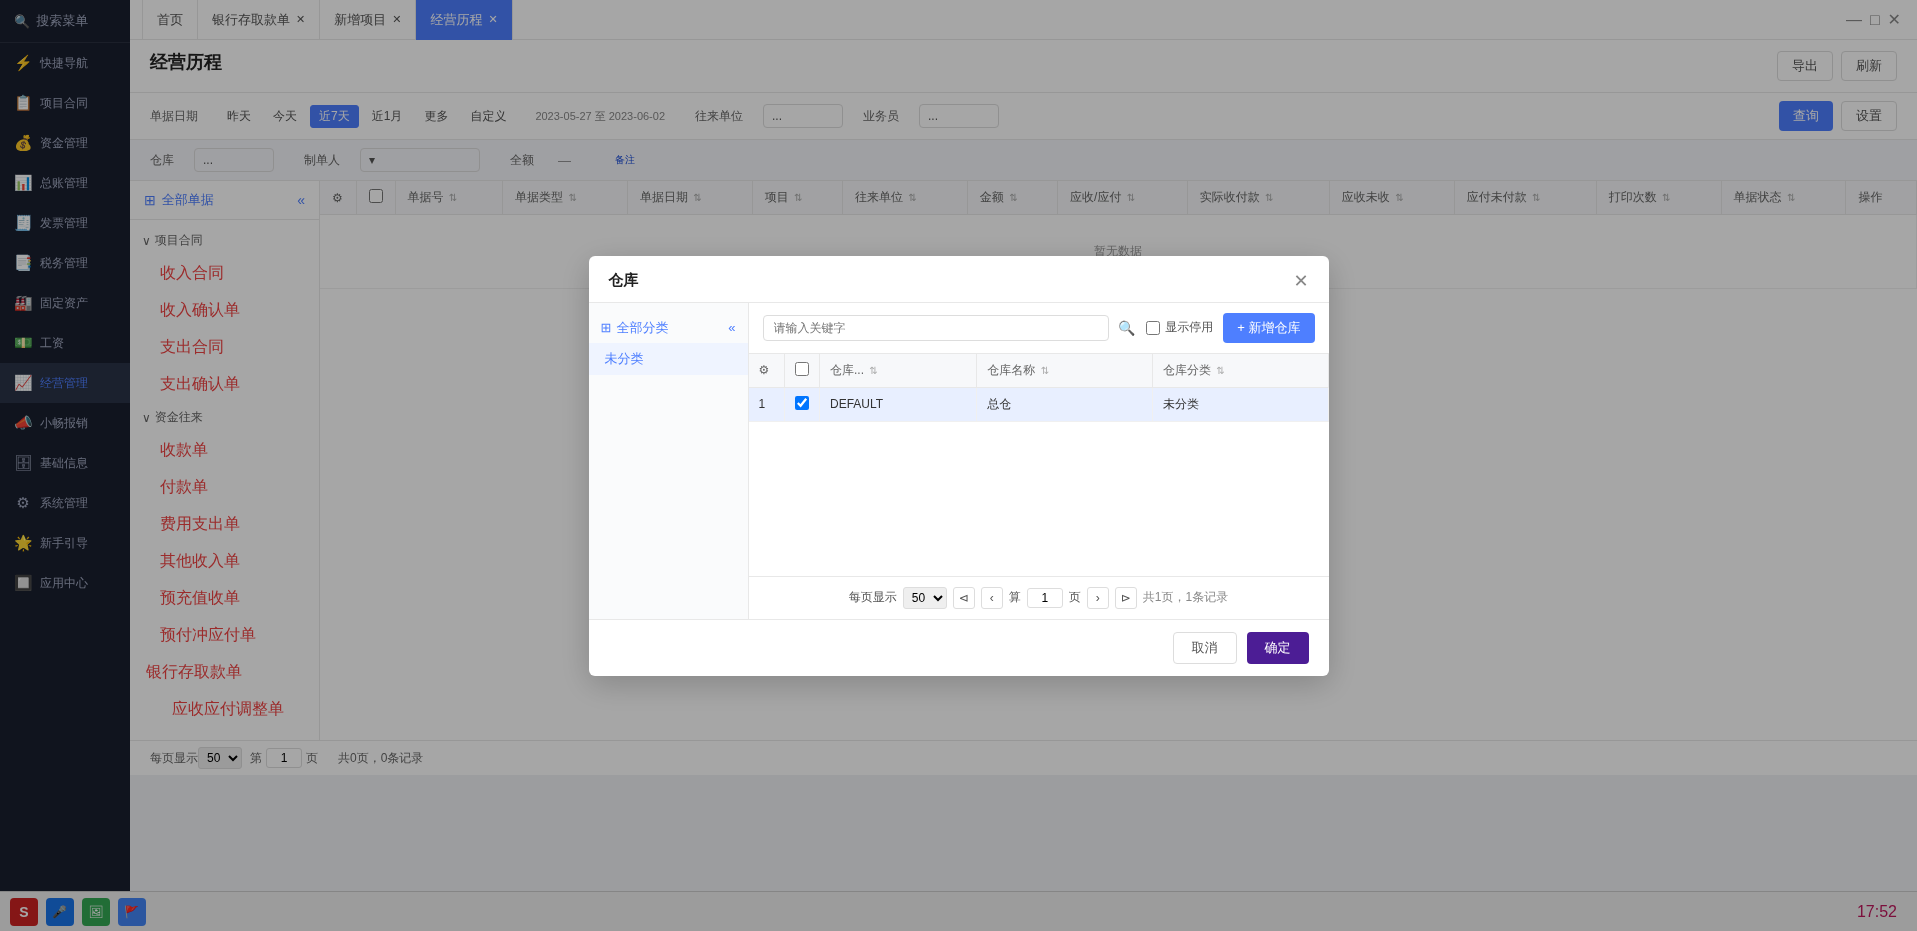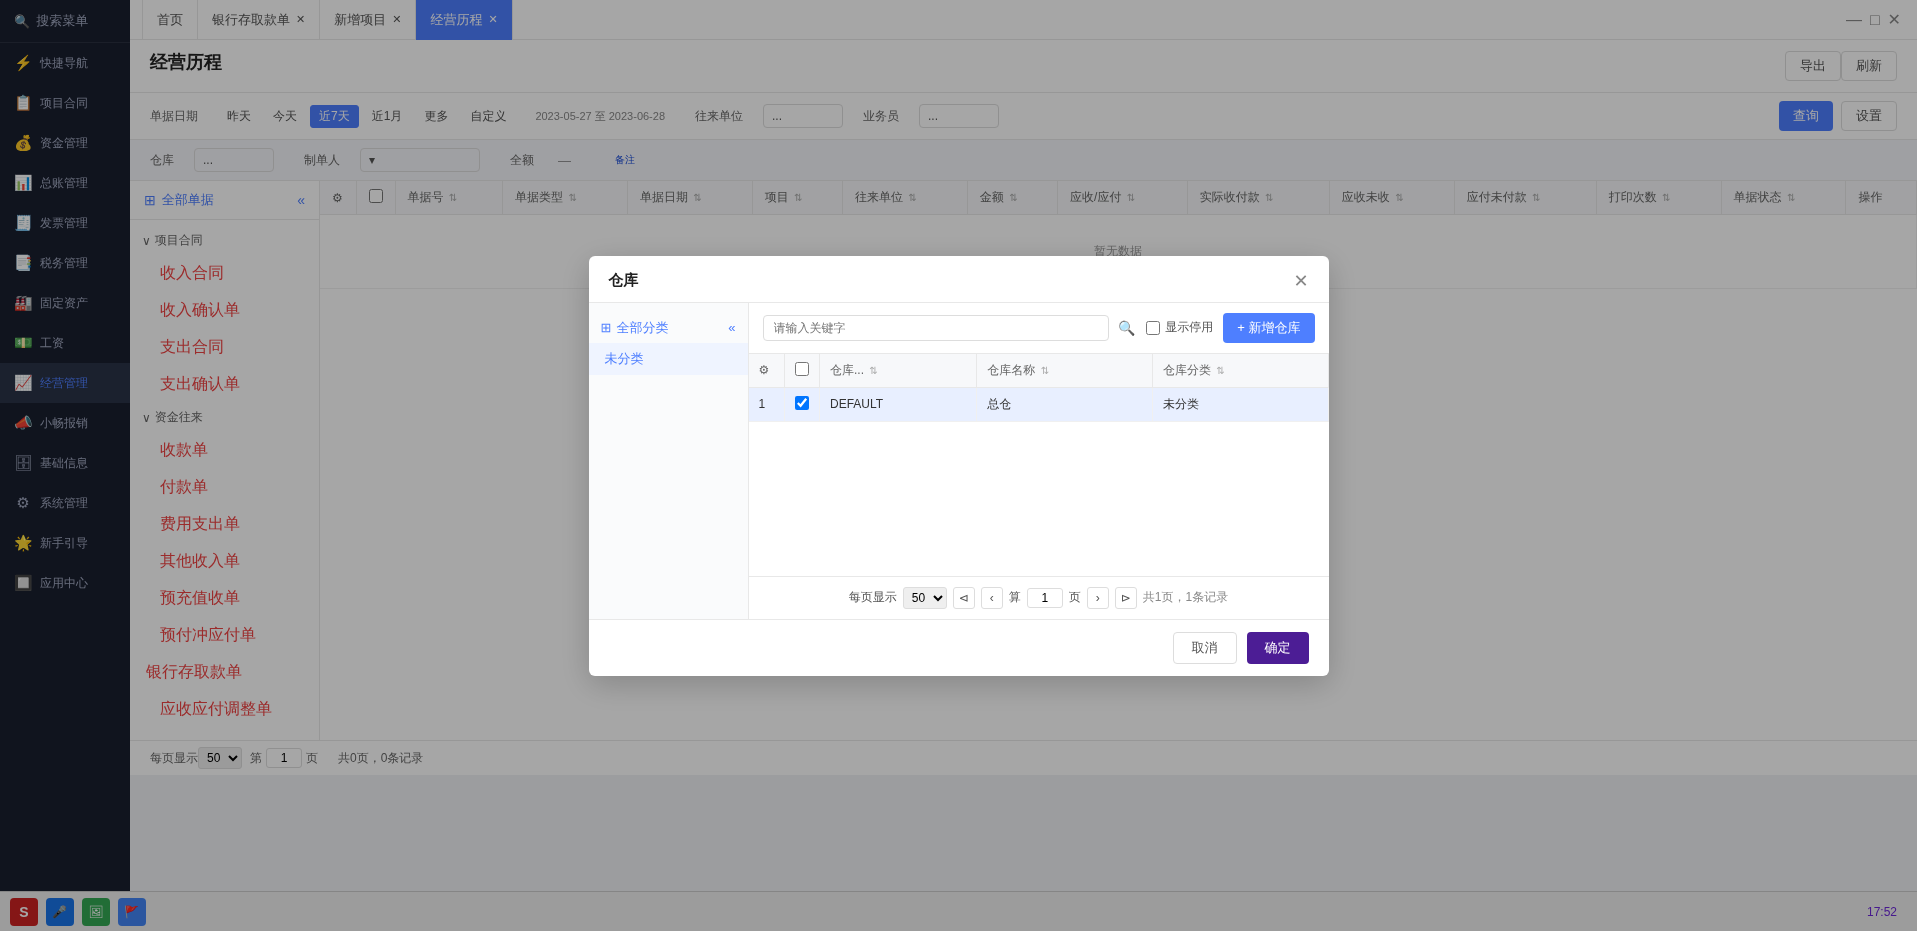--- a/index.html
+++ b/index.html
@@ -185,21 +185,21 @@
     }
     .tree-item { padding: 8px 20px; font-size: 16px; color: #ef4444; cursor: pointer; }
 
     
     .taskbar {
       position: fixed; bottom: 0; left: 0; right: 0; height: 40px;
       background: #f0f0f0; border-top: 1px solid #ccc;
       display: flex; align-items: center; padding: 0 10px;
       z-index: 10;
     }
-    .taskbar-time { margin-left: auto; font-size: 12px; color: #6d28d9; padding-right: 10px; }
+    .taskbar-time { margin-left: auto; font-size: 16px; color: #be185d; padding-right: 10px; }
 
     .scrollbar-track {
       position: absolute; right: 0; top: 0; bottom: 0; width: 6px;
       background: #f0f0f0; border-radius: 3px;
     }
     .scrollbar-thumb {
       position: absolute; right: 0; top: 10%; width: 6px;
       height: 60%; background: #ccc; border-radius: 3px;
     }
 
@@ -312,37 +312,37 @@
       <span>—</span>
       <span>□</span>
       <span>✕</span>
     </div>
   </div>
 
   <div style="position:relative; flex:1; overflow:hidden; display:flex; flex-direction:column;">
 
     <div class="page-header" style="display:flex;align-items:center;justify-content:space-between;padding:10px 20px;">
       <span class="page-title">经营历程</span>
-      <div style="display:flex;gap:0;">
+      <div style="display:flex;gap:8px;">
         <button class="action-btn btn-secondary">导出</button>
         <button class="action-btn btn-secondary">刷新</button>
       </div>
     </div>
 
     <div class="bg-filter-row">
       <span style="color:#666;font-size:12px;">单据日期</span>
       <div style="display:flex;gap:4px;align-items:center;">
         <span class="filter-btn">昨天</span>
         <span class="filter-btn">今天</span>
         <span class="filter-btn active">近7天</span>
         <span class="filter-btn">近1月</span>
         <span class="filter-btn">更多</span>
         <span class="filter-btn">自定义</span>
       </div>
-      <span style="font-size:11px;color:#888;">2023-05-27 至 2023-06-28</span>
+      <span style="font-size:11px;color:#888;">2023-05-27 至 2023-06-02</span>
       <span style="color:#666;font-size:12px;margin-left:10px;">往来单位</span>
       <div class="filter-select">
         <span>...</span>
       </div>
       <span style="color:#666;font-size:12px;">业务员</span>
       <div class="filter-select">
         <span>...</span>
       </div>
       <div style="margin-left:auto;display:flex;gap:8px;">
         <button class="action-btn btn-primary">查询</button>
@@ -387,21 +387,21 @@
             <span>∨</span>
             <span>资金往来</span>
           </div>
           <div class="tree-item" style="padding-left:30px;">收款单</div>
           <div class="tree-item" style="padding-left:30px;">付款单</div>
           <div class="tree-item" style="padding-left:30px;">费用支出单</div>
           <div class="tree-item" style="padding-left:30px;">其他收入单</div>
           <div class="tree-item" style="padding-left:30px;">预充值收单</div>
           <div class="tree-item" style="padding-left:30px;">预付冲应付单</div>
           <div class="tree-item" style="padding-left:16px;">银行存取款单</div>
-          <div class="tree-item" style="padding-left:30px;">应收应付调整单</div>
+          <div class="tree-item" style="padding-left:30px;margin-left:12px;">应收应付调整单</div>
         </div>
       </div>
 
       <div style="flex:1;overflow:auto;background:#fff;position:relative;">
 
         <div class="watermark">WhAR</div>
 
         <table class="data-table">
           <thead>
             <tr>

